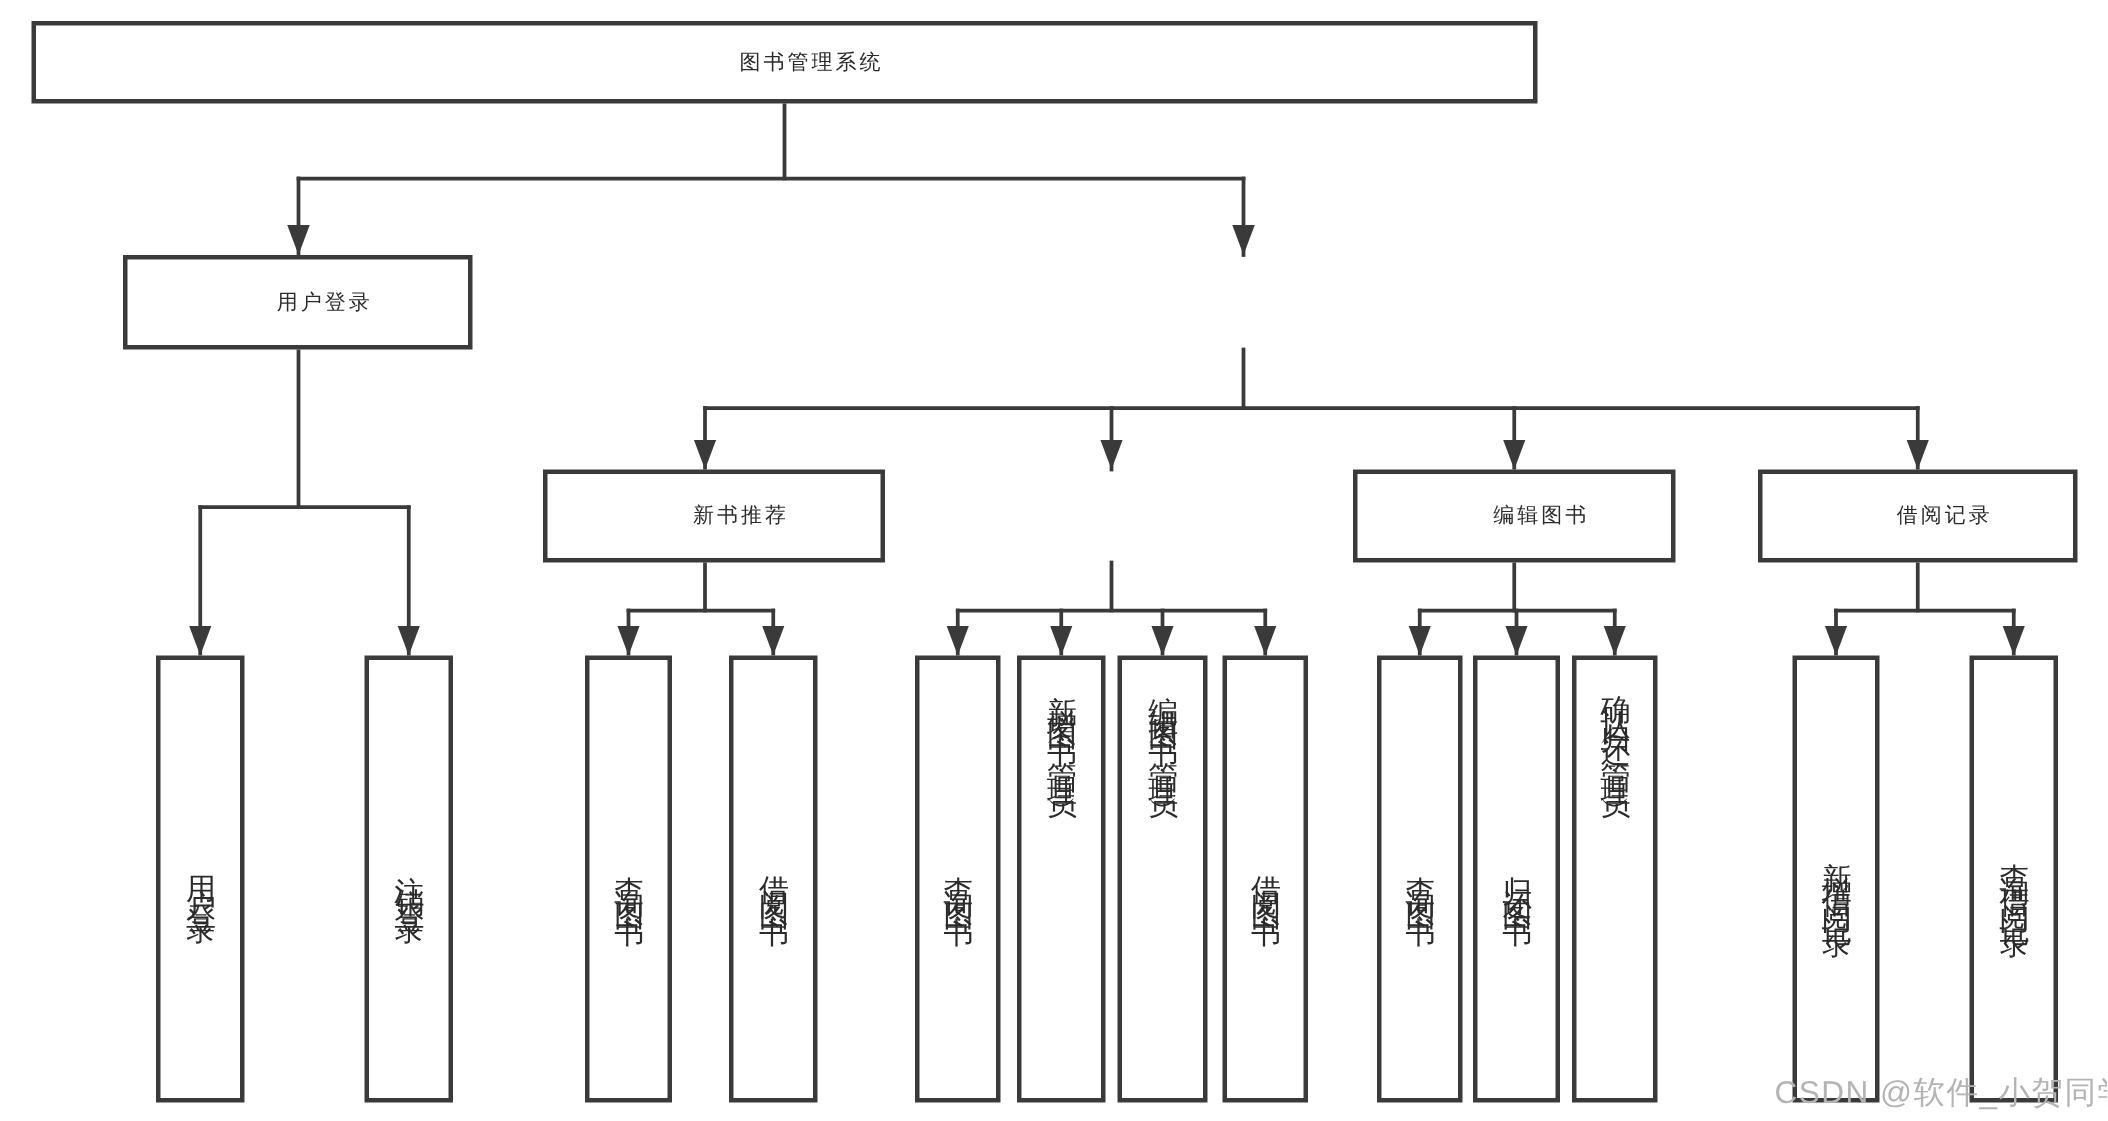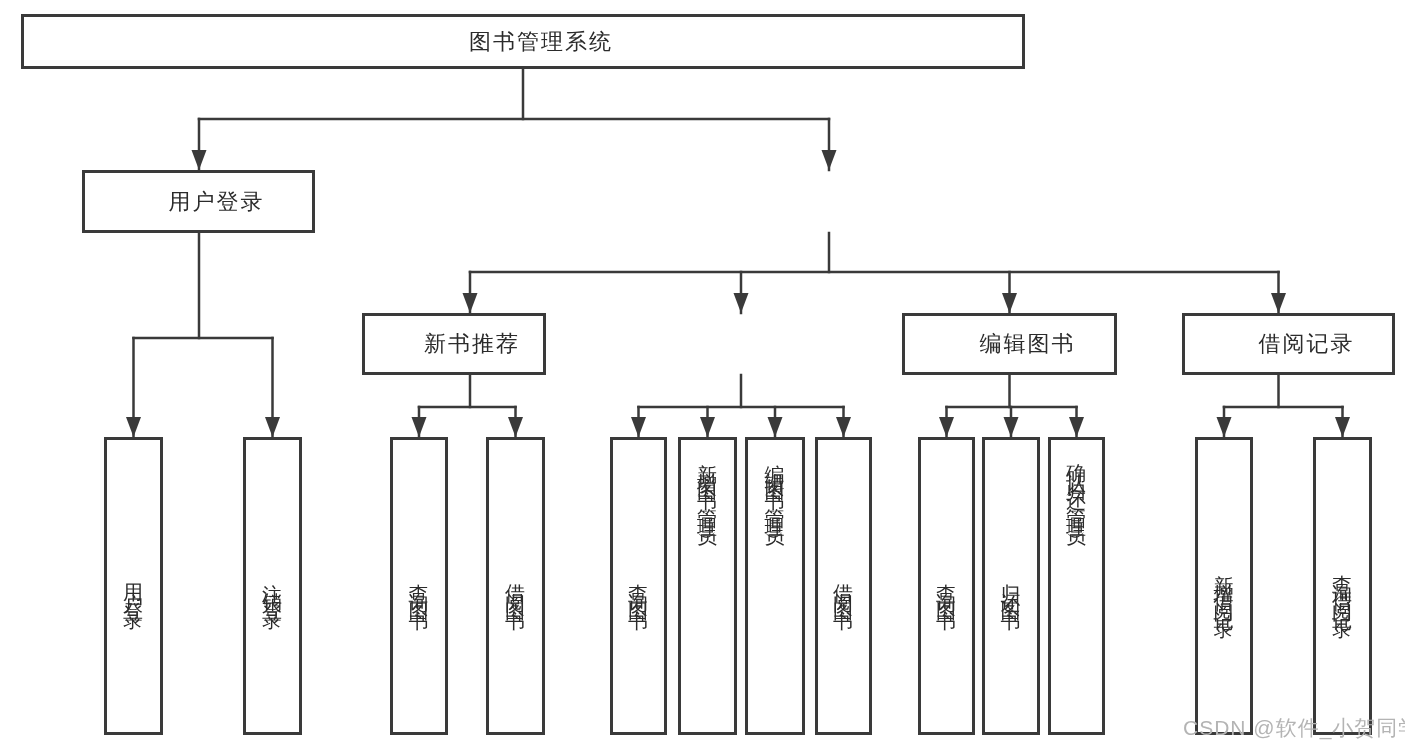--- a/index.html
+++ b/index.html
@@ -24,21 +24,21 @@
     pointer-events: none;
   }
   .node {
     position: absolute;
     box-sizing: border-box;
     border: 3px solid #3a3a3a;
     background: #ffffff;
     display: flex;
     align-items: center;
     justify-content: center;
-    font-size: 22px;
+    font-size: 14px;
     color: #2b2b2b;
     letter-spacing: 2px;
     white-space: nowrap;
     padding-left: 36px;
   }
   .leaf {
     position: absolute;
     box-sizing: border-box;
     border: 3px solid #3a3a3a;
     background: #ffffff;
@@ -121,23 +121,23 @@
       <line x1="1224" y1="407" x2="1342.5" y2="407"></line>
       <line x1="1224" y1="407" x2="1224" y2="437" marker-end="url(#arrow)"></line>
       <line x1="1342.5" y1="407" x2="1342.5" y2="437" marker-end="url(#arrow)"></line>
     </g>
   </svg>
 
   <div class="node" style="left:21px; top:14px; width:1004px; height:55px;">图书管理系统</div>
 
   <div class="node" style="left:82px; top:170px; width:233px; height:63px;">用户登录</div>
 
-  <div class="node" style="left:362px; top:313px; width:184px; height:62px;">新书推荐</div>
+  <div class="node" style="left:362px; top:313px; width:228px; height:62px;">新书推荐</div>
   <div class="node" style="left:902px; top:313px; width:215px; height:62px;">编辑图书</div>
-  <div class="node" style="left:1172px; top:313px; width:213px; height:62px;margin-left:10px;">借阅记录</div>
+  <div class="node" style="left:1172px; top:313px; width:213px; height:62px;">借阅记录</div>
 
   <div class="leaf" style="left:104px; top:437px; width:59px; height:298px;">
     <span>用户登录</span>
   </div>
   <div class="leaf" style="left:243px; top:437px; width:59px; height:298px;">
     <span>注销登录</span>
   </div>
 
   <div class="leaf" style="left:390px; top:437px; width:58px; height:298px;">
     <span>查询图书</span>

